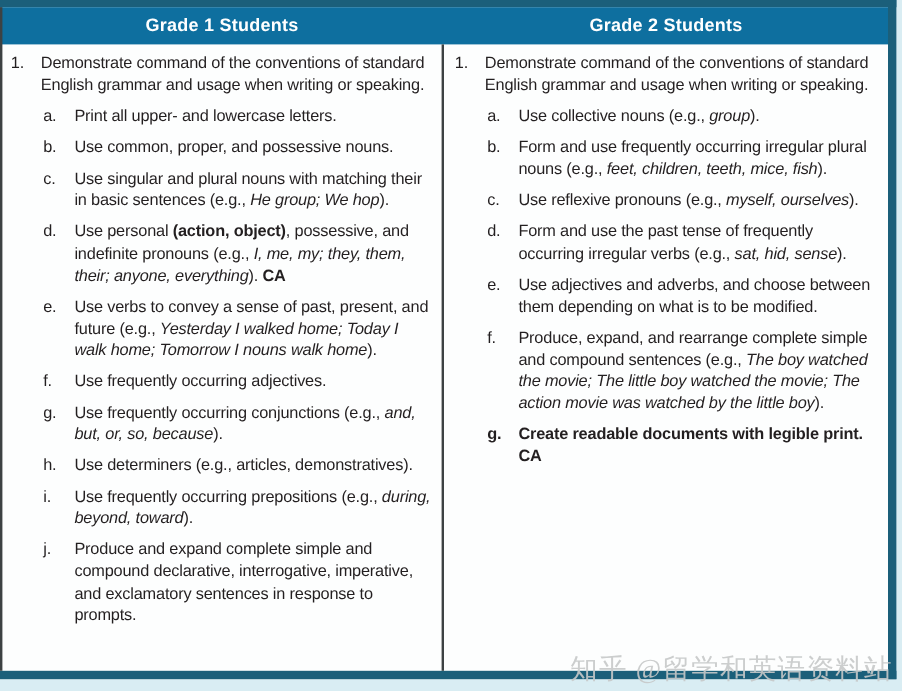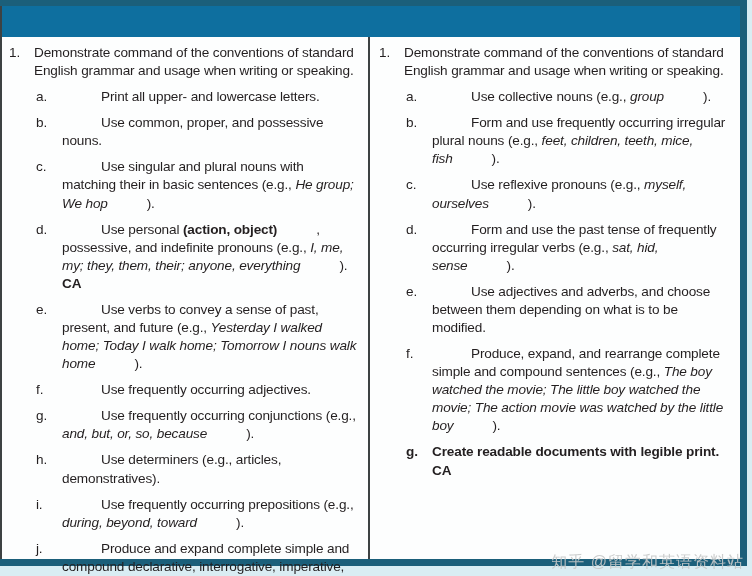--- a/index.html
+++ b/index.html
@@ -42,35 +42,37 @@
     flex:1 1 50%;padding:7px 6px 0 9px;font-size:13.6px;line-height:1.33;letter-spacing:-0.15px;
   }
   .cell.first{border-right:2px solid var(--line-gray);}
   .item{display:flex;margin-bottom:8px;}
   .item .num{flex:0 0 25px;}
   .item .txt{flex:1 1 auto;padding-right:2px;}
   .subitem{display:flex;margin:0 0 8px 27px;}
   .si-label{flex:0 0 26px;}
   .si-label.b{font-weight:bold;}
   .si-text{flex:1 1 auto;padding-right:2px;}
-  .seg-n{font-style:normal;margin-left:39px;}
+  .seg-n{font-style:normal;}
   .seg-i{font-style:italic;}
   .seg-b{font-weight:bold;}
   .watermark{
     position:absolute;right:8px;bottom:3px;z-index:5;
-    font-size:16px;color:var(--watermark);opacity:.9;letter-spacing:1px;
-    font-family:Liberation Sans, sans-serif;white-space:nowrap;
+    font-size:23px;color:var(--watermark);opacity:.9;letter-spacing:1px;
+    font-family:Liberation Serif, serif;white-space:nowrap;
   }
 </style>
 </head>
 <body>
 
 <div class="page">
   <div class="table">
     <div class="header-row">
+      <div class="header-cell">Grade 1 Students</div>
+      <div class="header-cell">Grade 2 Students</div>
     </div>
     <div class="body-row">
       <div class="cell first">
         <div class="item">
           <span class="num">1.</span>
           <span class="txt">Demonstrate command of the conventions of standard English grammar and usage when writing or speaking.</span>
         </div>
         <div class="subitems">
             <div class="subitem">
               <span class="si-label">a.</span>

